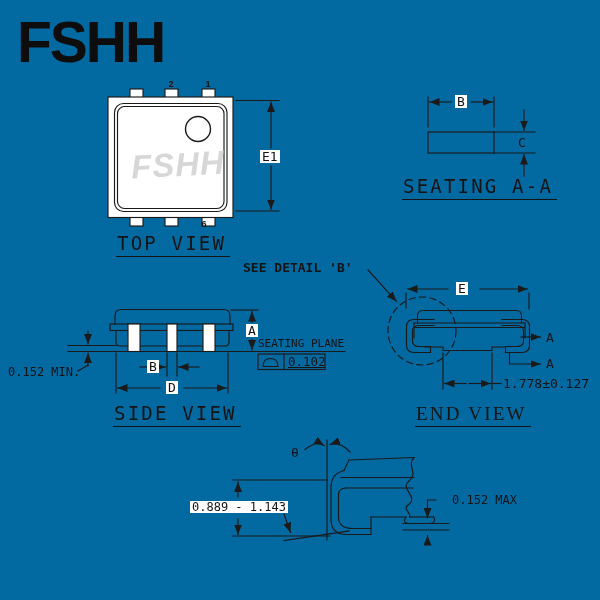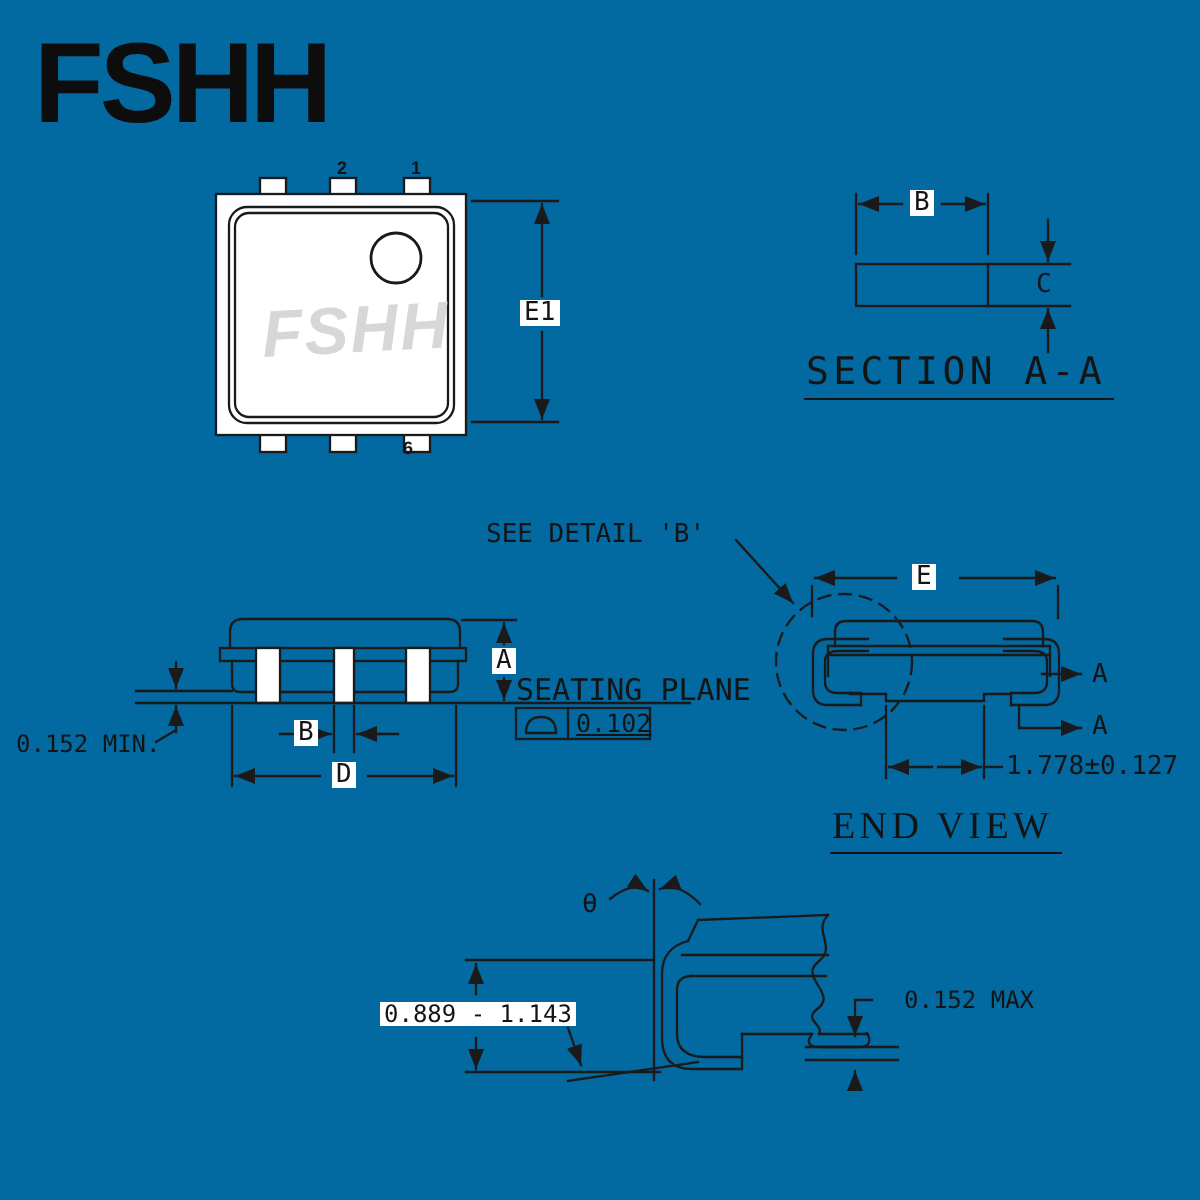--- a/index.html
+++ b/index.html
@@ -167,33 +167,35 @@
     </g>
   </svg>
 
   <div class="lbl logo" style="left:17px;top:14px;">FSHH</div>
 
   <div class="lbl watermark" style="left:131px;top:148px;">FSHH</div>
   <div class="lbl pin" style="left:166px;top:80px;">2</div>
   <div class="lbl pin" style="left:203px;top:80px;">1</div>
   <div class="lbl pin" style="left:199px;top:220px;">6</div>
   <div class="lbl dim onwhite" style="left:260px;top:150px;">E1</div>
+  <div class="lbl title" style="left:116px;top:234px;">TOP VIEW</div>
 
   <div class="lbl dim onwhite" style="left:455px;top:95px;">B</div>
   <div class="lbl dim" style="left:518px;top:136px;">C</div>
-  <div class="lbl title" style="left:402px;top:177px;">SECTION A-A</div>
+  <div class="lbl title" style="left:402px;top:177px;">SEATING A-A</div>
 
   <div class="lbl dim-sm" style="left:8px;top:366px;text-align:right;">0.152 MIN.</div>
   <div class="lbl dim onwhite" style="left:246px;top:324px;">A</div>
   <div class="lbl dim onwhite" style="left:147px;top:360px;">B</div>
   <div class="lbl dim onwhite" style="left:166px;top:381px;">D</div>
-  <div class="lbl" style="left:258px;top:338px;font-size:15px;">SEATING PLANE</div>
+  <div class="lbl" style="left:258px;top:338px;font-size:11px;">SEATING PLANE</div>
   <div class="lbl" style="left:288px;top:356px;font-size:12.5px;text-decoration:underline;">0.102</div>
-
-  <div class="lbl note" style="left:243px;top:261px;">SEE DETAIL 'B'</div>
+  <div class="lbl title" style="left:113px;top:404px;">SIDE VIEW</div>
+
+  <div class="lbl note" style="left:243px;top:261px;font-weight:bold;">SEE DETAIL 'B'</div>
   <div class="lbl dim onwhite" style="left:456px;top:282px;">E</div>
   <div class="lbl dim" style="left:546px;top:331px;">A</div>
   <div class="lbl dim" style="left:546px;top:357px;">A</div>
   <div class="lbl dim" style="left:503px;top:377px;">1.778±0.127</div>
   <div class="lbl title" style="left:415px;top:404px;font-family:Liberation Serif, serif;">END VIEW</div>
 
   <div class="lbl dim" style="left:291px;top:446px;">θ</div>
   <div class="lbl dim-sm onwhite" style="left:190px;top:501px;">0.889 - 1.143</div>
   <div class="lbl dim-sm" style="left:423px;top:494px;margin-left:29px;">0.152 MAX</div>
 

